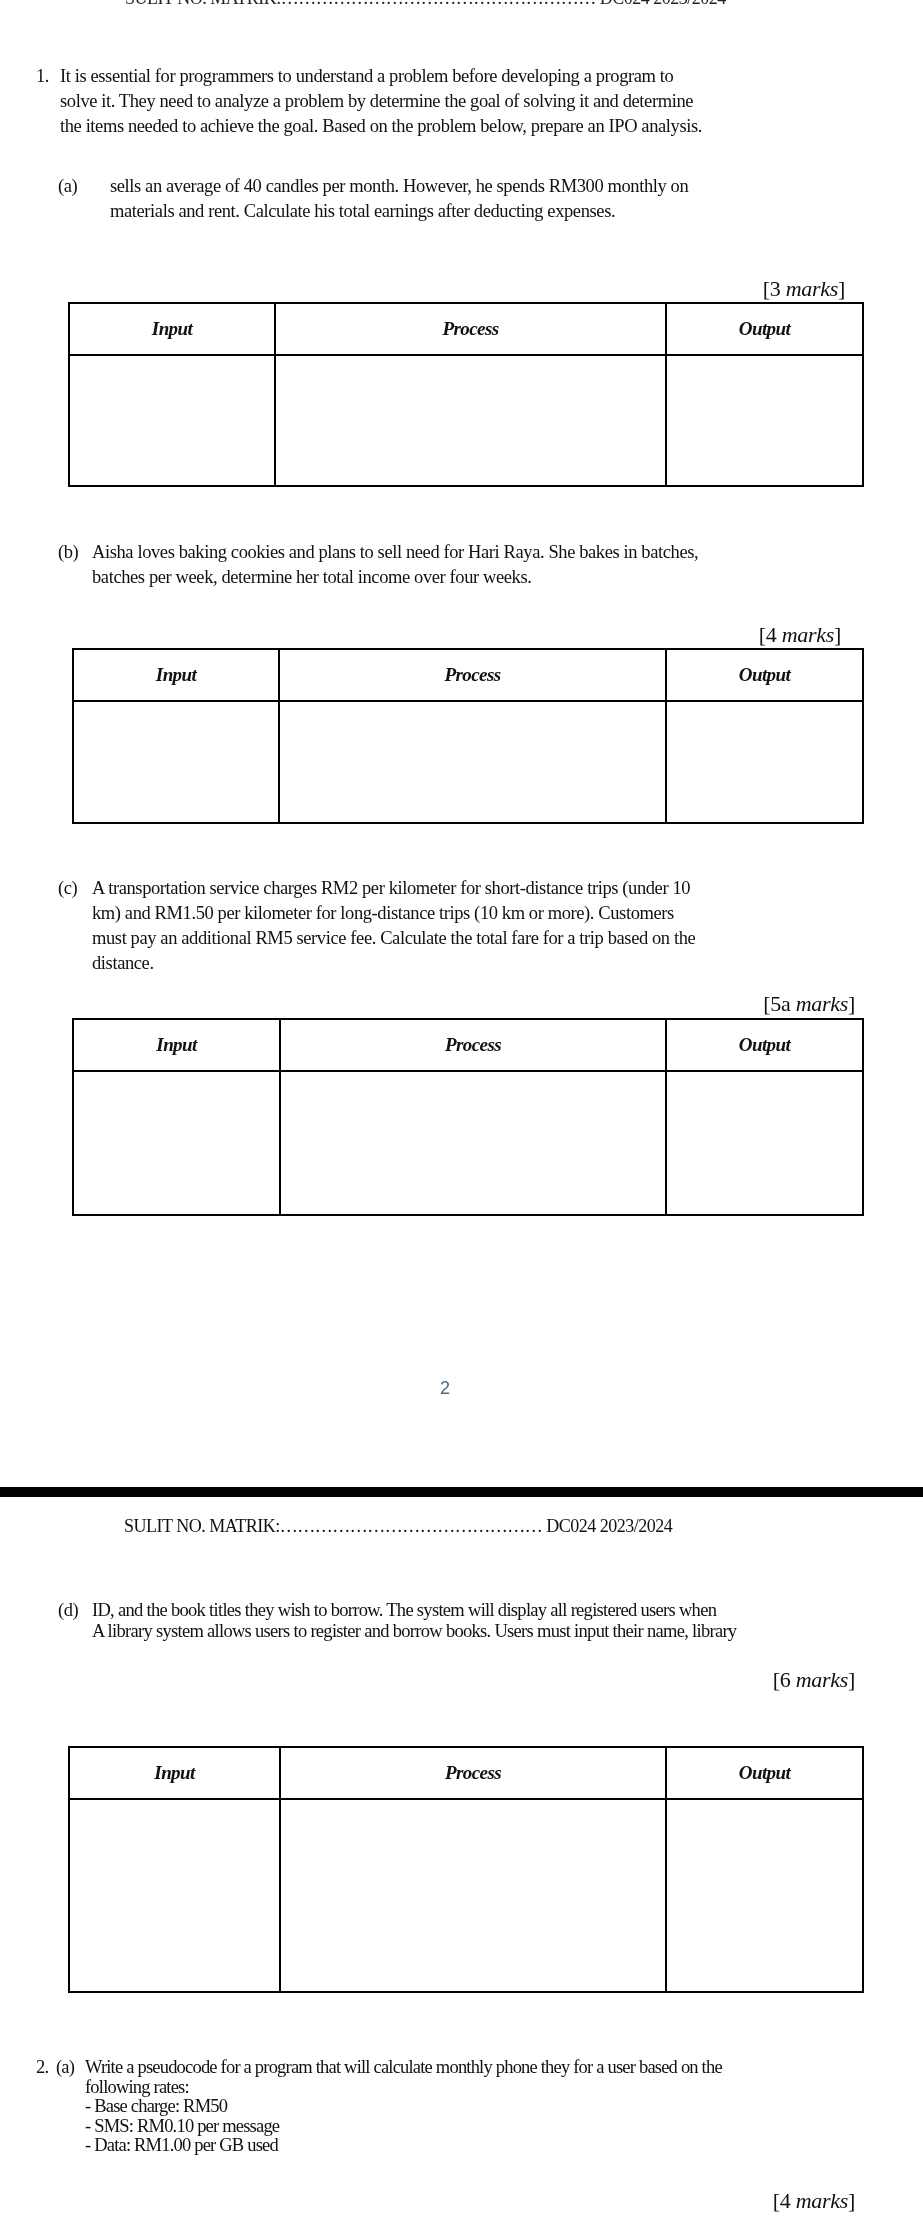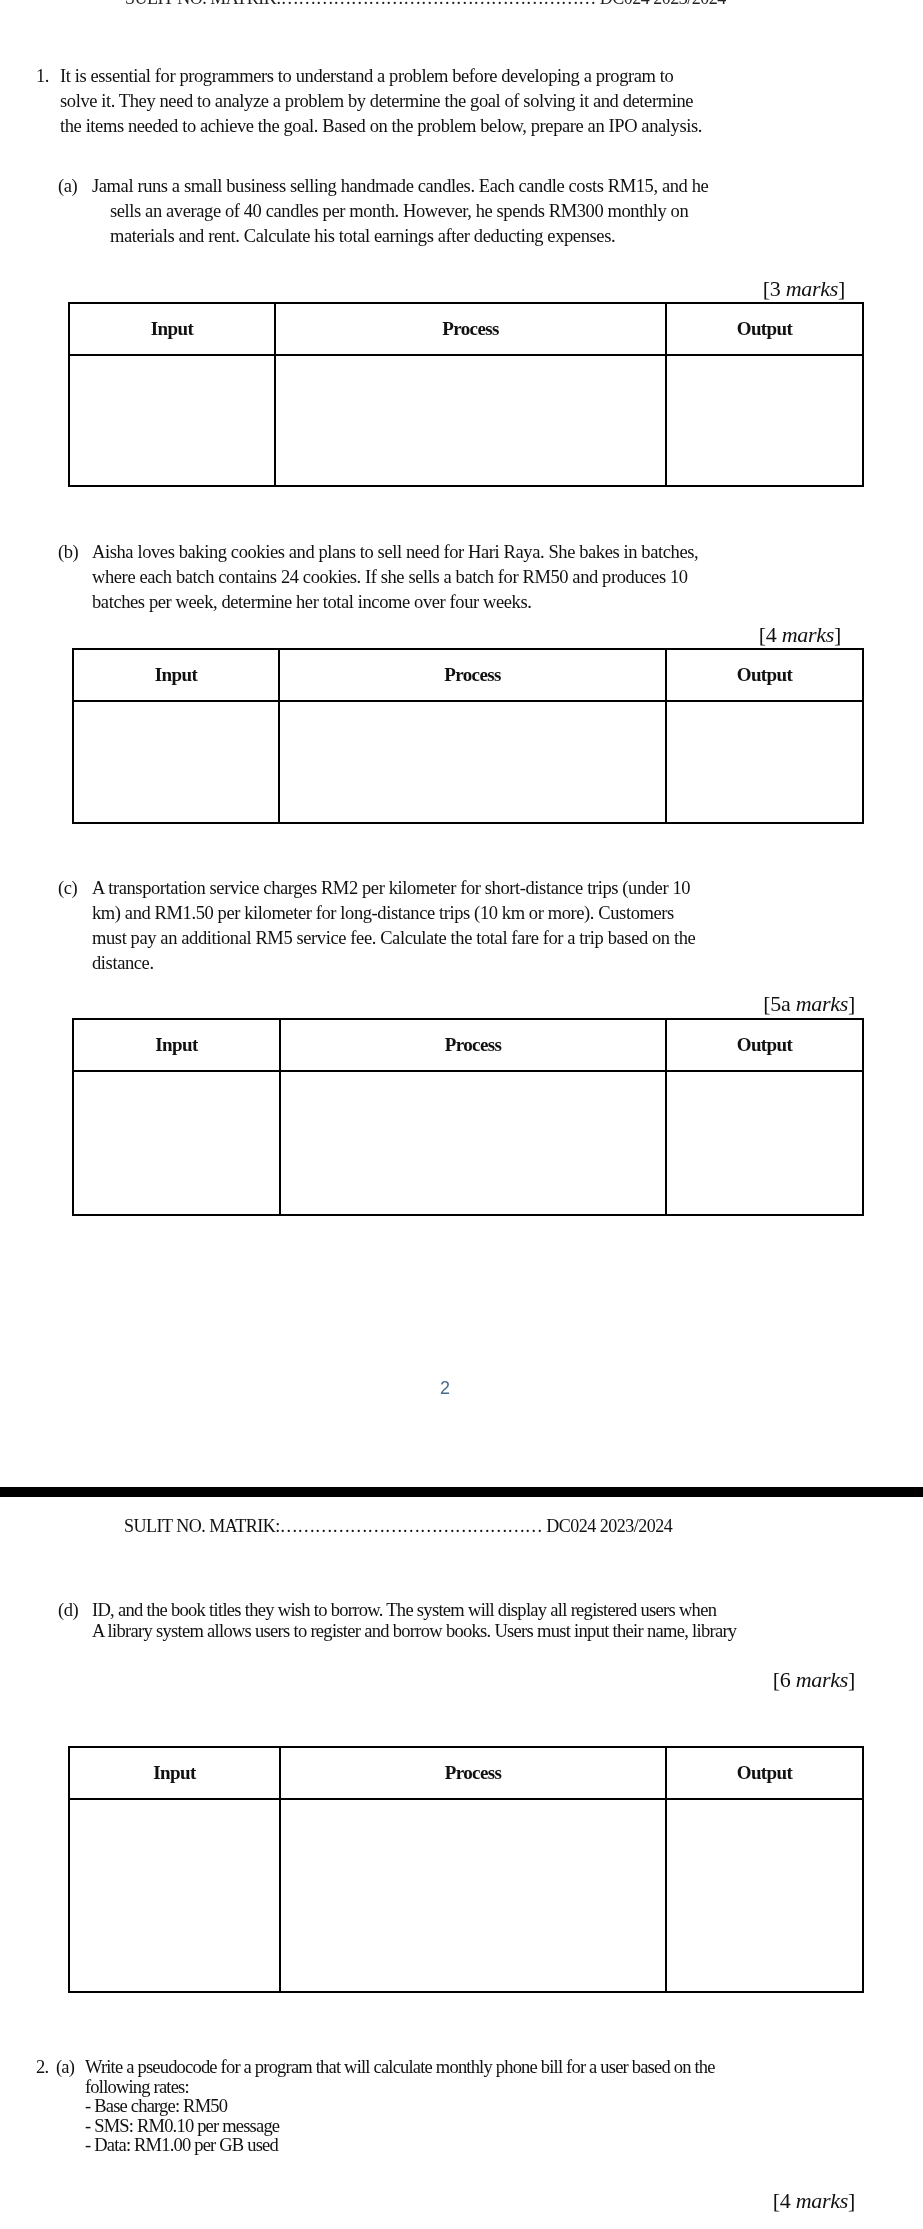--- a/index.html
+++ b/index.html
@@ -4,21 +4,21 @@
 <style>
   html, body { margin: 0; padding: 0; background: #ffffff; }
   body { width: 923px; height: 2229px; position: relative; overflow: hidden;
          font-family: "Liberation Serif", "DejaVu Serif", serif; color: #111; }
   .abs { position: absolute; }
   .para { position: absolute; font-size: 18.5px; line-height: 25px; text-align: justify; letter-spacing: -0.4px; }
   .para .line { display: block; white-space: nowrap; }
   .marks { position: absolute; font-size: 22px; text-align: right; letter-spacing: -0.3px; }
   .marks i { font-style: italic; }
   table.ipo { position: absolute; border-collapse: collapse; table-layout: fixed; }
-  table.ipo th, table.ipo td { border: 2px solid #000; padding: 0; }
+  table.ipo th, table.ipo td { border: 2px solid #000; padding: 0; font-style: italic; }
   table.ipo th { font-weight: bold; font-size: 19px; text-align: center; letter-spacing: -0.6px; }
   .page-num { position: absolute; font-family: "Liberation Sans", "DejaVu Sans", sans-serif; font-size: 18px; color: #4a6a8a; }
   .page-break { position: absolute; left: 0; width: 923px; background: #000; }
   .header-line { position: absolute; font-size: 18px; letter-spacing: -0.5px; white-space: nowrap; }
   .cut-header { position: absolute; top: -12px; left: 125px; font-size: 18px; white-space: nowrap; letter-spacing: -0.5px; color: #222; }
   .bullet { display: block; white-space: nowrap; }
 </style>
 </head>
 <body>
 
@@ -29,21 +29,20 @@
   <div style="margin-left:24px;">
     <span class="line">It is essential for programmers to understand a problem before developing a program to</span>
     <span class="line">solve it. They need to analyze a problem by determine the goal of solving it and determine</span>
     <span class="line">the items needed to achieve the goal. Based on the problem below, prepare an IPO analysis.</span>
   </div>
 </div>
 
 <div class="para" style="top:174px; left:58px; width:800px;">
   <span class="abs" style="left:0; top:0;">(a)</span>
   <div style="margin-left:34px;">
-    <span class="line" style="margin-left:-34px; padding-left:34px;">Jamal runs a small business selling handmade candles. Each candle costs RM15, and he</span>
     <span class="line" style="padding-left:18px;">sells an average of 40 candles per month. However, he spends RM300 monthly on</span>
     <span class="line" style="padding-left:18px;">materials and rent. Calculate his total earnings after deducting expenses.</span>
   </div>
 </div>
 <div class="marks" style="top:276px; right:78px;"><span>[3 </span><i>marks</i><span>]</span></div>
 <table class="ipo" style="top:302px; left:68px; width:794px; height:185px;">
   <colgroup>
       <col style="width:206px">
       <col style="width:391px">
       <col style="width:197px">
@@ -59,21 +58,20 @@
     <td></td>
     <td></td>
   </tr>
 </tbody>
   </table>
 
 <div class="para" style="top:540px; left:58px; width:800px;">
   <span class="abs" style="left:0; top:0;">(b)</span>
   <div style="margin-left:34px;">
     <span class="line">Aisha loves baking cookies and plans to sell need for Hari Raya. She bakes in batches,</span>
-    <span class="line" style="padding-left:0px;">where each batch contains 24 cookies. If she sells a batch for RM50 and produces 10</span>
     <span class="line">batches per week, determine her total income over four weeks.</span>
   </div>
 </div>
 <div class="marks" style="top:622px; right:82px;"><span>[4 </span><i>marks</i><span>]</span></div>
 <table class="ipo" style="top:648px; left:72px; width:790px; height:176px;">
   <colgroup>
       <col style="width:206px">
       <col style="width:387px">
       <col style="width:197px">
     </colgroup>
@@ -152,20 +150,20 @@
     <td></td>
     <td></td>
   </tr>
 </tbody>
   </table>
 
 <div class="para" style="top:2058px; left:36px; width:830px; line-height:19.5px; letter-spacing:-0.8px;">
   <span class="abs" style="left:0; top:0;">2.</span>
   <span class="abs" style="left:20px; top:0;">(a)</span>
   <div style="margin-left:49px;">
-    <span class="line">Write a pseudocode for a program that will calculate monthly phone bill for a user based on the</span>
+    <span class="line">Write a pseudocode for a program that will calculate monthly phone they for a user based on the</span>
     <span class="line">following rates:</span>
     <span class="bullet">- Base charge: RM50</span>
     <span class="bullet">- SMS: RM0.10 per message</span>
     <span class="bullet">- Data: RM1.00 per GB used</span>
   </div>
 </div>
 <div class="marks" style="top:2188px; right:68px;"><span>[4 </span><i>marks</i><span>]</span></div>
 
 </body></html>

